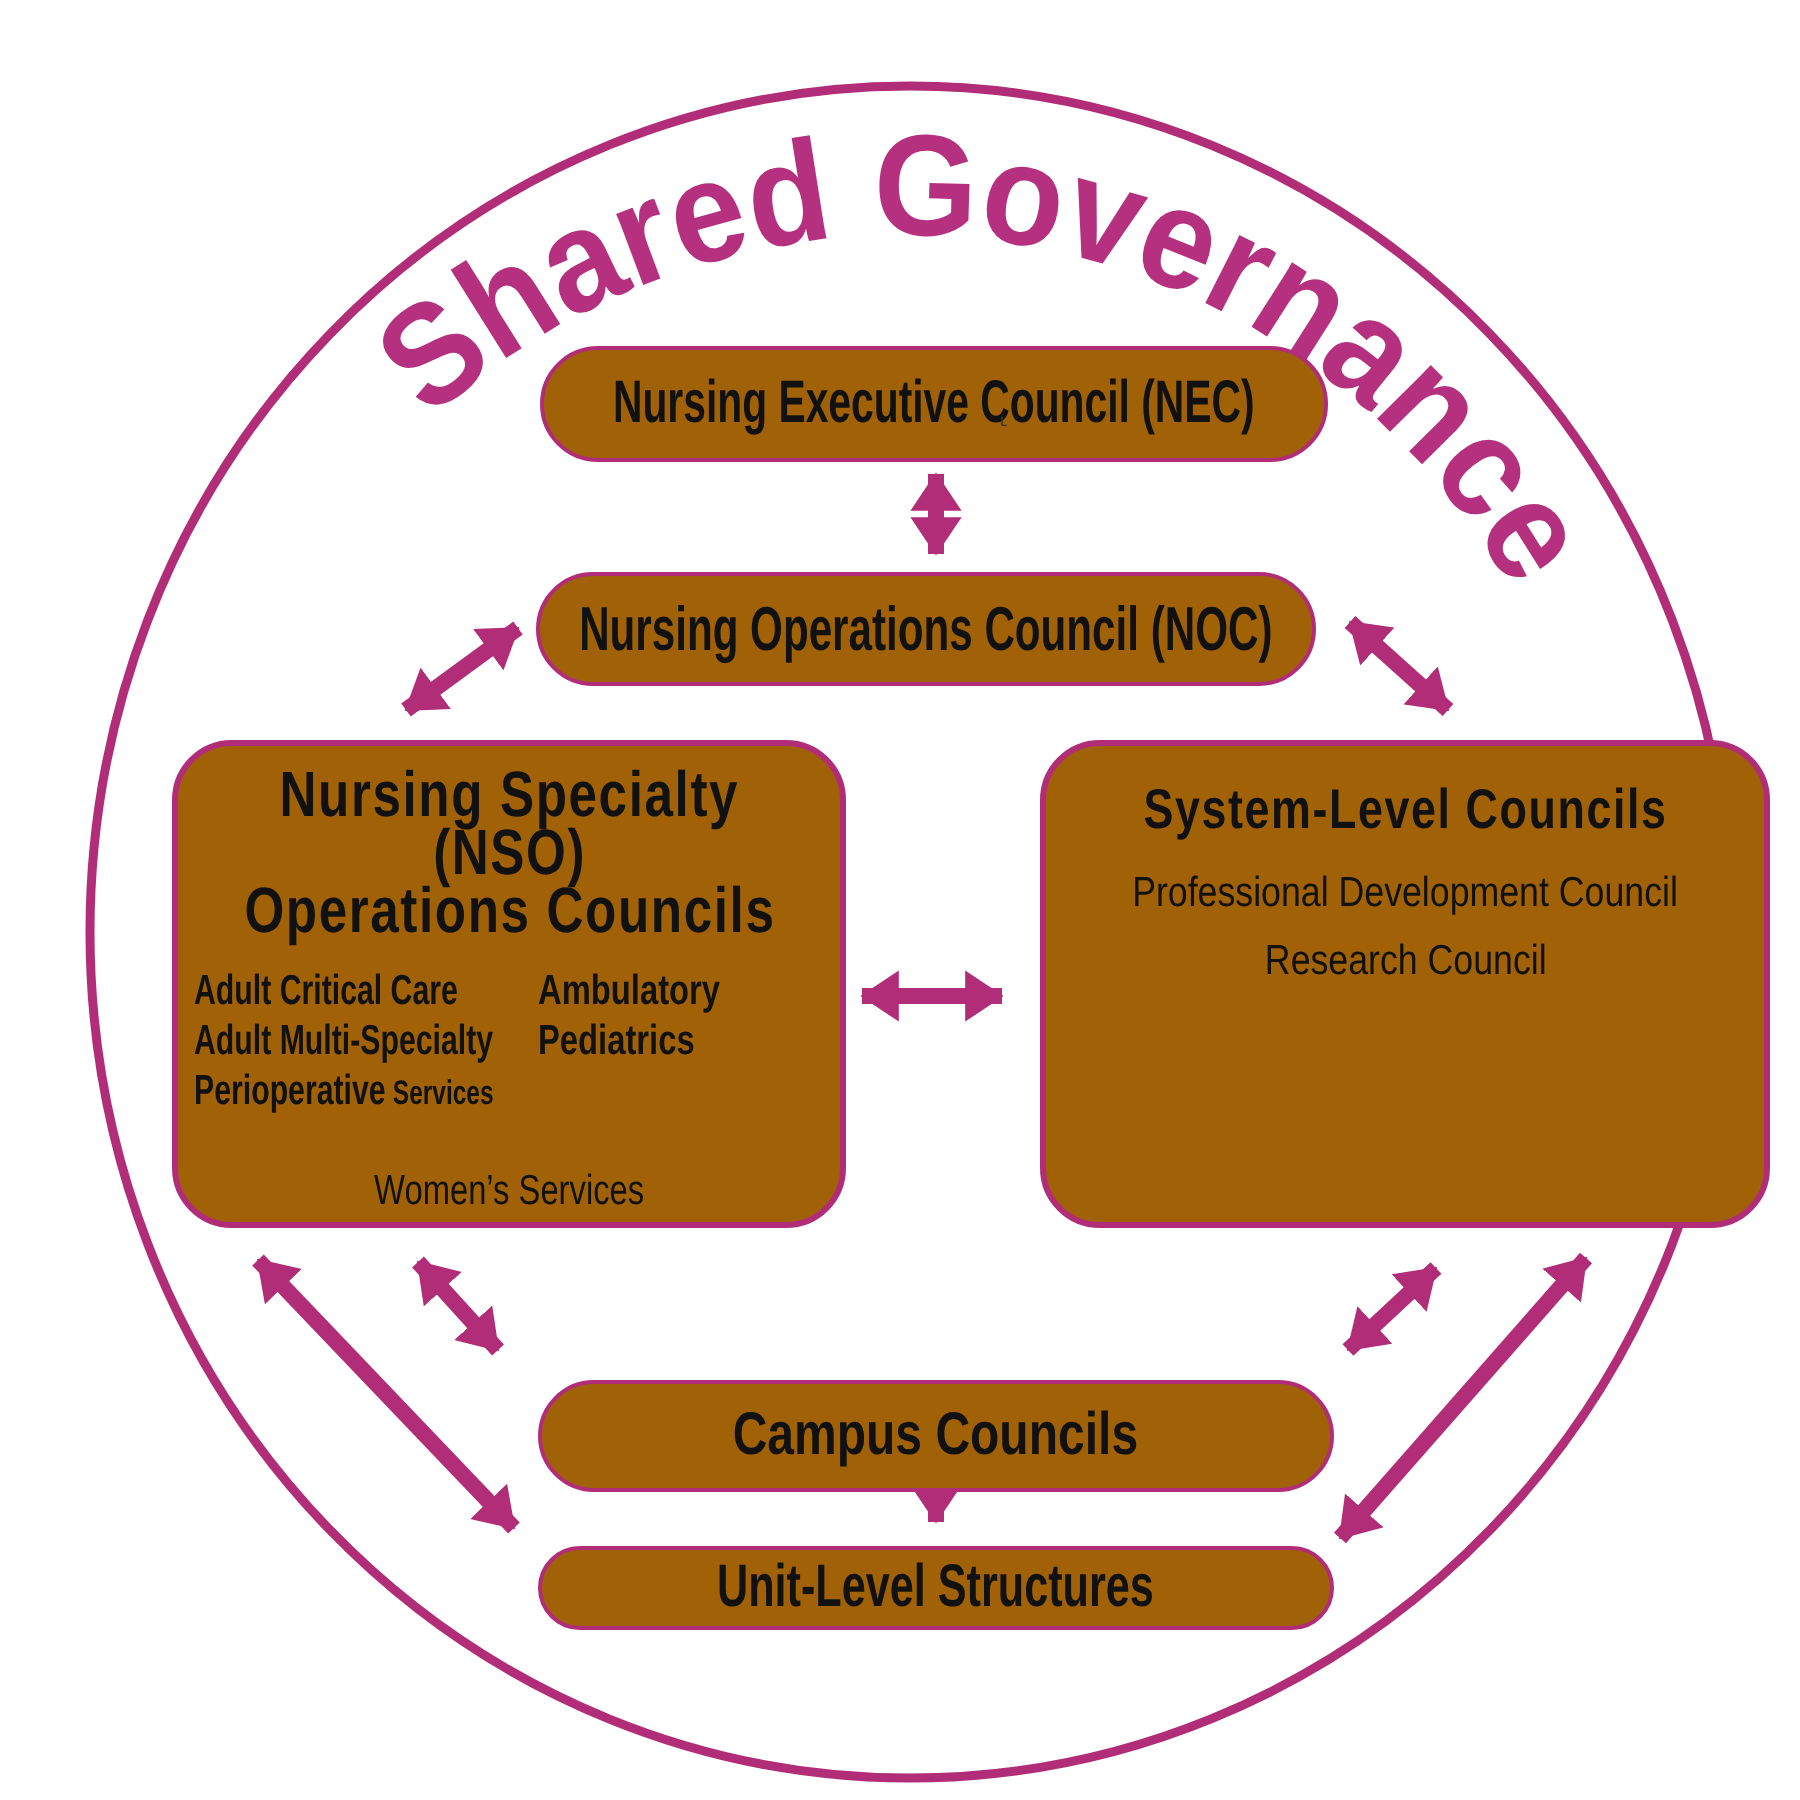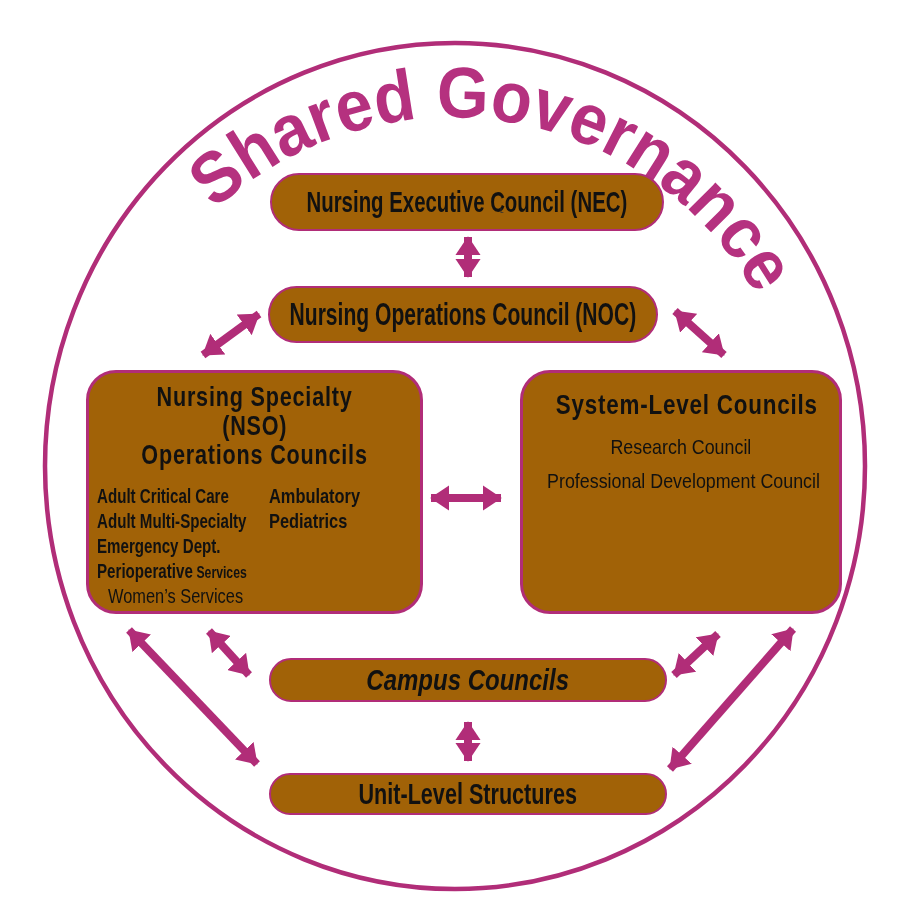--- a/index.html
+++ b/index.html
@@ -9,27 +9,27 @@
   svg{position:absolute;left:0;top:0;}
   .arc-title{font-weight:bold;font-size:72px;}
   .box{position:absolute;background:#a16207;border:2.5px solid #b12d78;box-sizing:border-box;}
   .pill{border-radius:29px;display:flex;align-items:center;justify-content:center;text-align:center;}
   .big{border-radius:30px;border-width:3px;}
   .label{font-weight:bold;font-size:30px;white-space:nowrap;}
   .cx{display:inline-block;white-space:nowrap;}
   .c{transform-origin:50% 50%;}
   .l{transform-origin:0 50%;}
   
-  .nso-title{margin-top:10px;font-weight:bold;font-size:27px;line-height:29px;letter-spacing:1px;text-align:center;}
+  .nso-title{margin-top:10px;font-weight:bold;font-size:32px;line-height:29px;letter-spacing:1px;text-align:center;}
   .nso-items{position:absolute;left:0;top:110px;width:100%;font-size:21px;line-height:25px;}
   .colL{position:absolute;left:8px;top:0;}
   .colR{position:absolute;left:180px;top:0;}
   .it{height:25px;font-weight:bold;}
   .small{font-size:17px;margin-left:5px;}
-  .nso-bottom{position:absolute;left:0;top:100px;width:100%;text-align:left;height:25px;}
+  .nso-bottom{position:absolute;left:0;top:100px;width:100%;text-align:center;height:25px;}
   
   .slc-title{margin-top:16px;text-align:center;font-weight:bold;font-size:28px;letter-spacing:1px;}
   .slc-items{margin-top:12px;font-size:21px;line-height:27px;text-align:center;}
   .slc-item{margin-top:7px;}
   .prewrap{white-space:pre-line;}
   .stray{position:absolute;left:500px;top:205px;font-size:9px;color:#333;}
 </style>
 </head>
 <body>
 
@@ -75,44 +75,43 @@
   <div class="box big" style="left:86px;top:370px;width:337px;height:244px;">
     <div class="nso-title">
       <div><span class="cx c" style="transform:scaleX(.8);">Nursing Specialty</span></div>
       <div><span class="cx c" style="transform:scaleX(.8);">(NSO)</span></div>
       <div><span class="cx c" style="transform:scaleX(.8);">Operations Councils</span></div>
     </div>
     <div class="nso-items">
       <div class="colL">
         <div class="it"><span class="cx l" style="transform:scaleX(.72);"><span>Adult Critical Care</span><span class="small"></span></span></div>
         <div class="it"><span class="cx l" style="transform:scaleX(.72);"><span>Adult Multi-Specialty</span><span class="small"></span></span></div>
-        <div class="it"><span class="cx l" style="transform:scaleX(.72);"><span>Emergency Dept.</span><span class="small"></span></span></div>
         <div class="it"><span class="cx l" style="transform:scaleX(.72);"><span>Perioperative</span><span class="small">Services</span></span></div>
       </div>
       <div class="colR">
         <div class="it"><span class="cx l" style="transform:scaleX(.78);"><span>Ambulatory</span><span class="small"></span></span></div>
         <div class="it"><span class="cx l" style="transform:scaleX(.78);"><span>Pediatrics</span><span class="small"></span></span></div>
       </div>
       <div class="nso-bottom">
         <span class="cx c" style="transform:scaleX(.78);">Women’s Services</span>
       </div>
     </div>
   </div>
 
-  <div class="box big" style="left:520px;top:370px;width:322px;height:244px;">
+  <div class="box big" style="left:520px;top:370px;width:365px;height:244px;">
     <div class="slc-title">
       <span class="cx c" style="transform:scaleX(.8);">System-Level Councils</span>
     </div>
     <div class="slc-items">
+      <div class="slc-item"><span class="cx c" style="transform:scaleX(.85);">Professional Development Council</span></div>
       <div class="slc-item"><span class="cx c" style="transform:scaleX(.85);">Research Council</span></div>
-      <div class="slc-item"><span class="cx c" style="transform:scaleX(.85);">Professional Development Council</span></div>
     </div>
   </div>
 
-  <div class="box pill" style="left:269px;top:658px;width:398px;height:44px;font-style:italic;">
+  <div class="box pill" style="left:269px;top:690px;width:398px;height:56px;">
     <span class="label cx c" style="transform:scaleX(.8);">Campus Councils</span>
   </div>
 
   <div class="box pill" style="left:269px;top:773px;width:398px;height:42px;">
     <span class="label cx c" style="transform:scaleX(.72);">Unit-Level Structures</span>
   </div>
 
 </div>
 
 </body></html>

